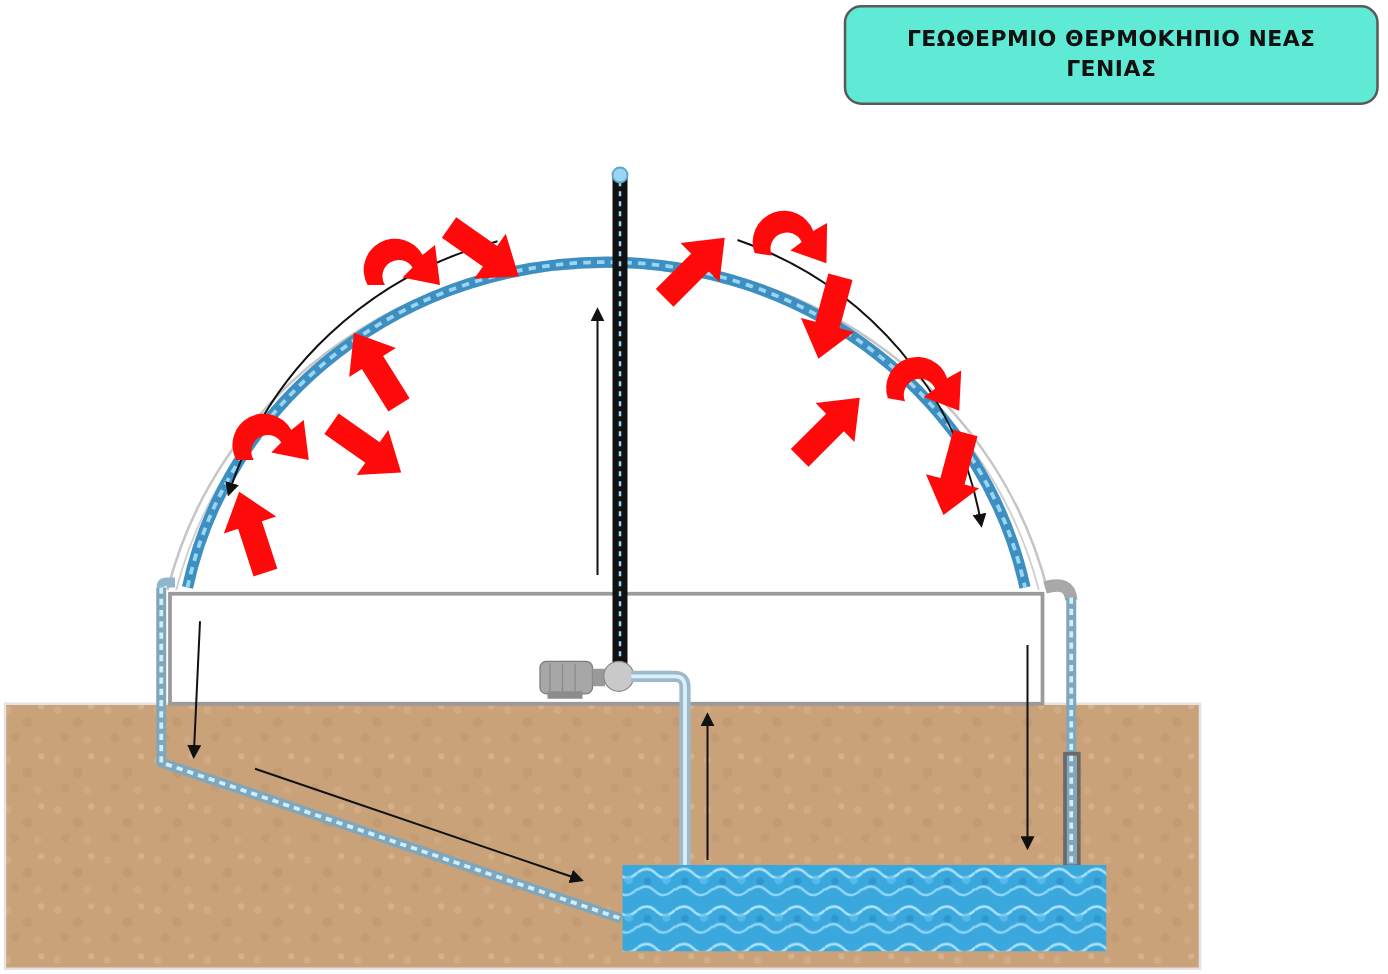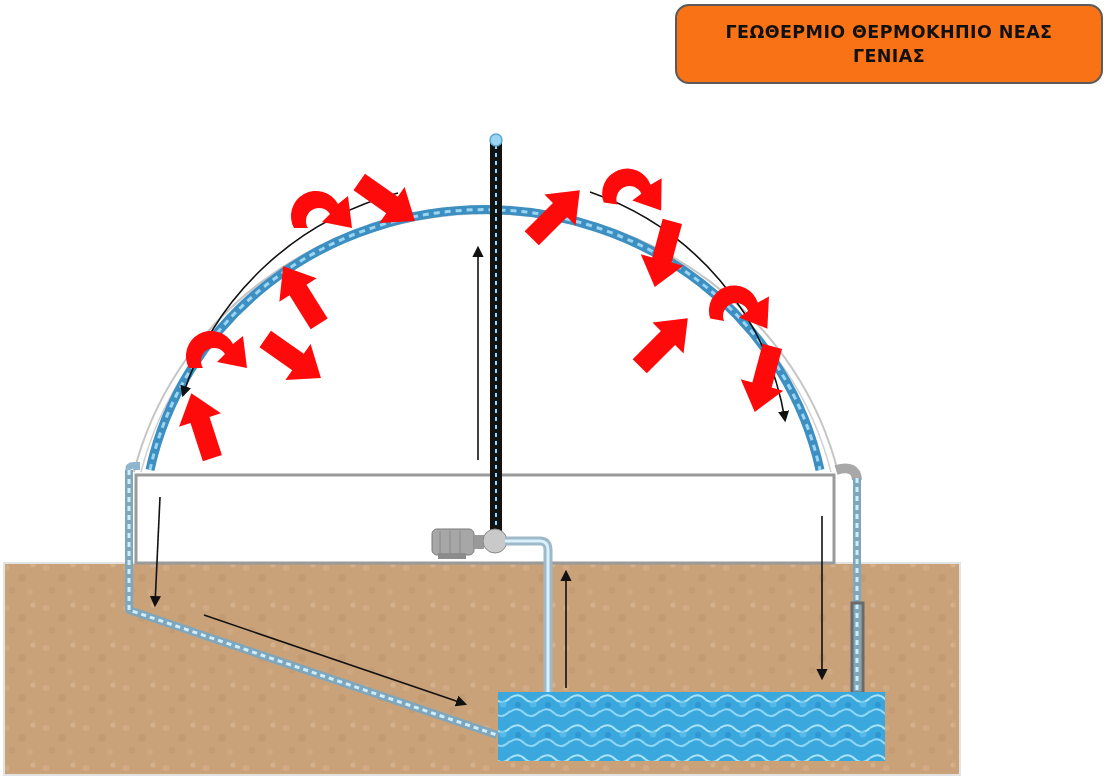--- a/index.html
+++ b/index.html
@@ -1,17 +1,17 @@
 <!DOCTYPE html>
 <html><head>
 <meta charset="utf-8">
 <style>
   html,body{margin:0;padding:0;background:#ffffff;}
   body{width:1110px;height:779px;position:relative;overflow:hidden;font-family:"DejaVu Sans","Liberation Sans",sans-serif;}
-  .title-box{position:absolute;left:675px;top:4px;width:428px;height:80px;border:2px solid #5a5a5a;border-radius:14px;background:#f97316;box-sizing:border-box;display:flex;align-items:center;justify-content:center;text-align:center;}
+  .title-box{position:absolute;left:675px;top:4px;width:428px;height:80px;border:2px solid #5a5a5a;border-radius:14px;background:#5eead4;box-sizing:border-box;display:flex;align-items:center;justify-content:center;text-align:center;}
   .title-text{font-weight:bold;font-size:17.5px;line-height:24px;color:#111;letter-spacing:0.4px;width:360px;}
   svg.diagram{position:absolute;left:0;top:0;}
 </style>
 </head>
 <body>
 
 <div class="title-box">
   <div class="title-text">ΓΕΩΘΕΡΜΙΟ ΘΕΡΜΟΚΗΠΙΟ ΝΕΑΣ ΓΕΝΙΑΣ</div>
 </div>
 

